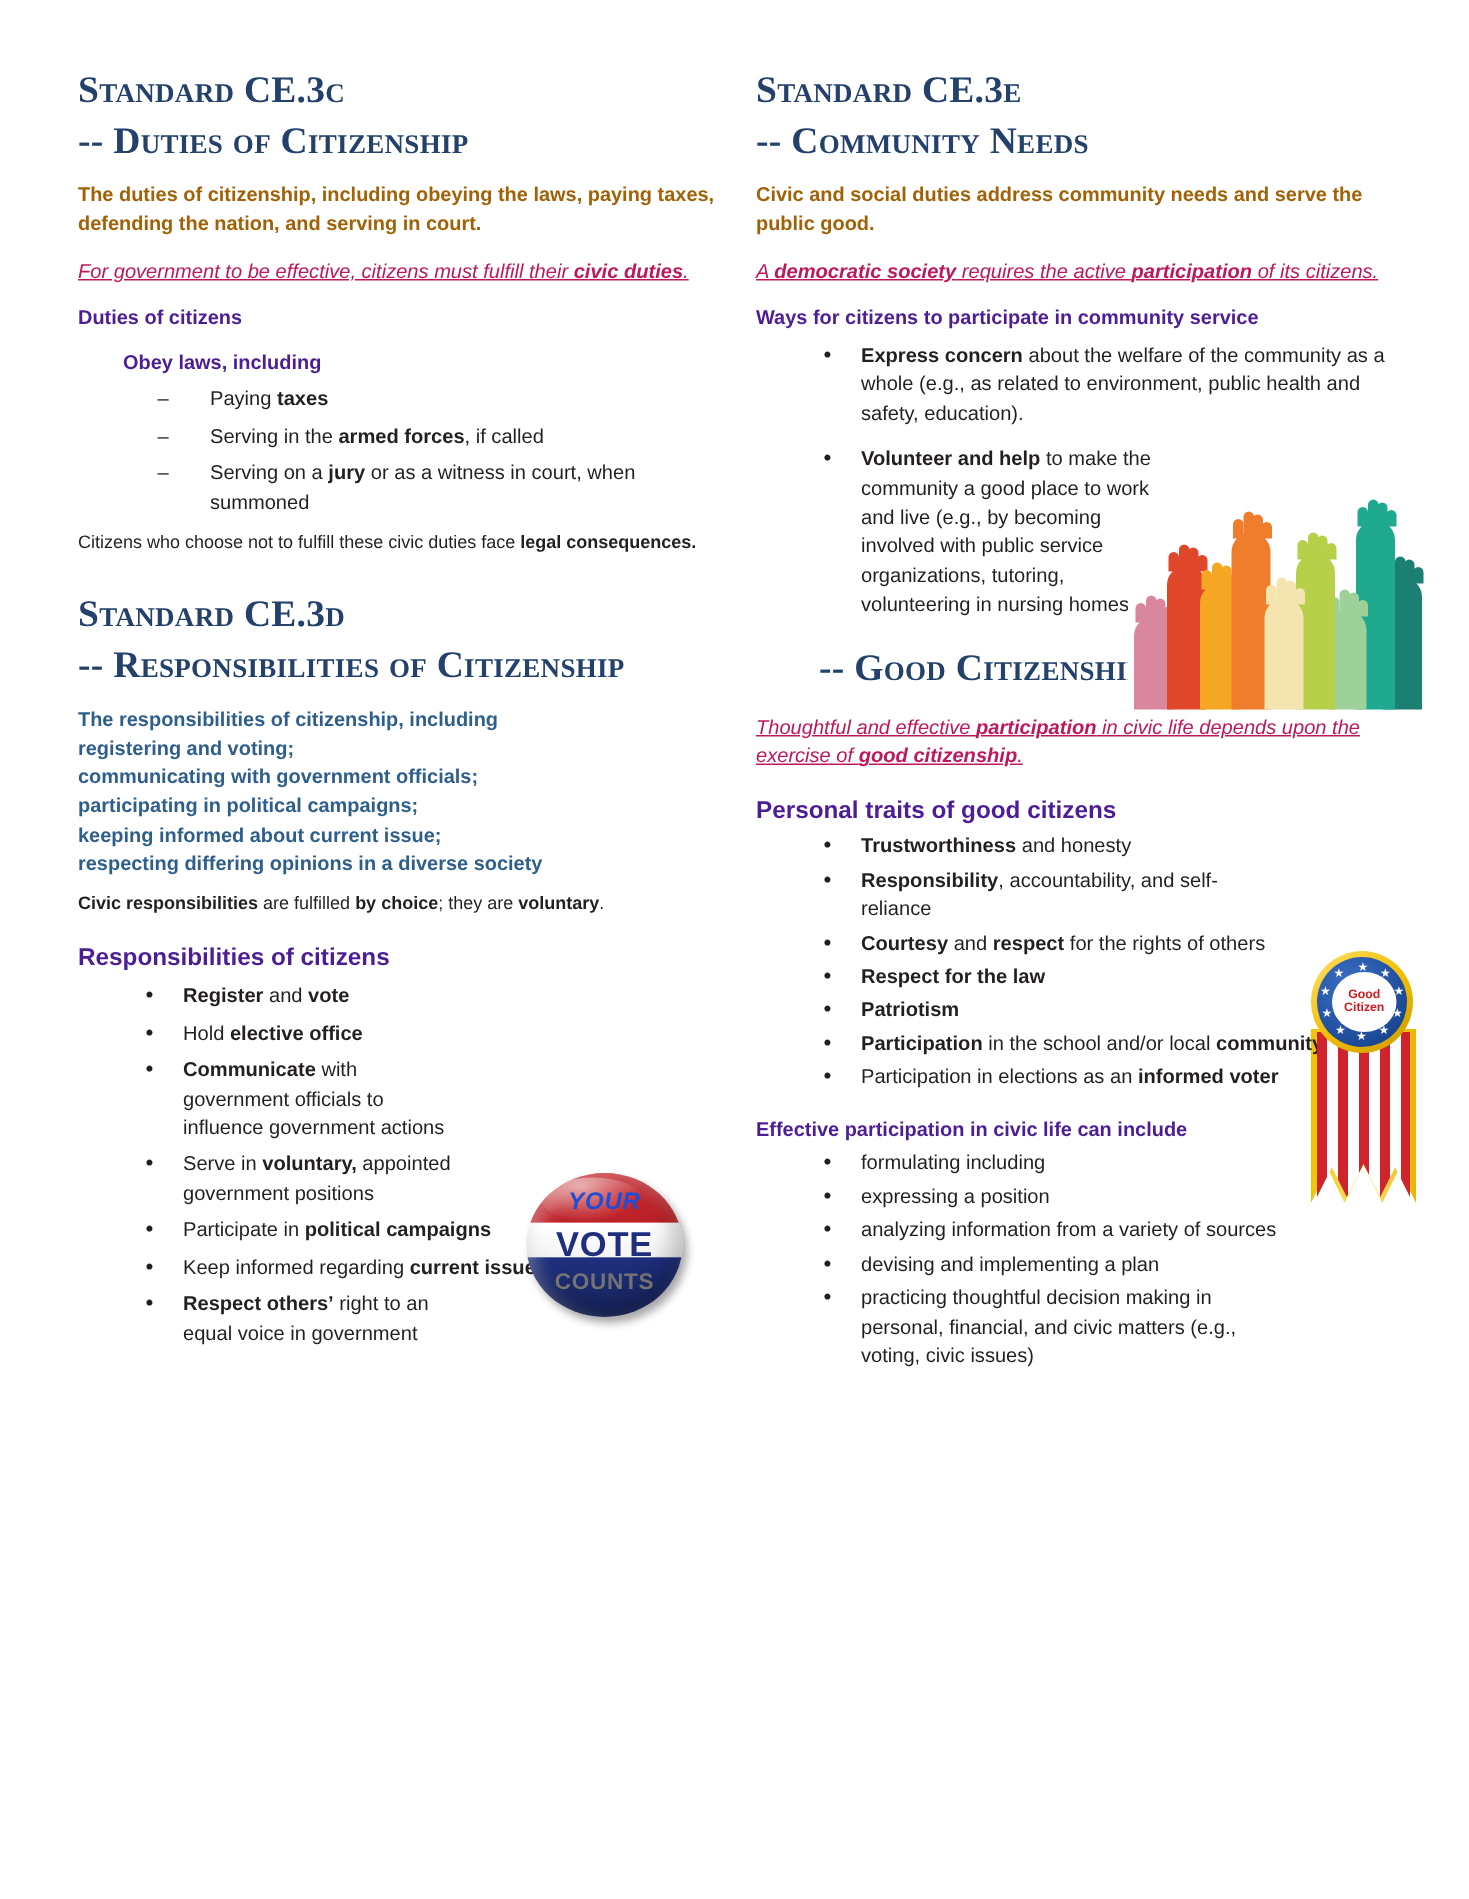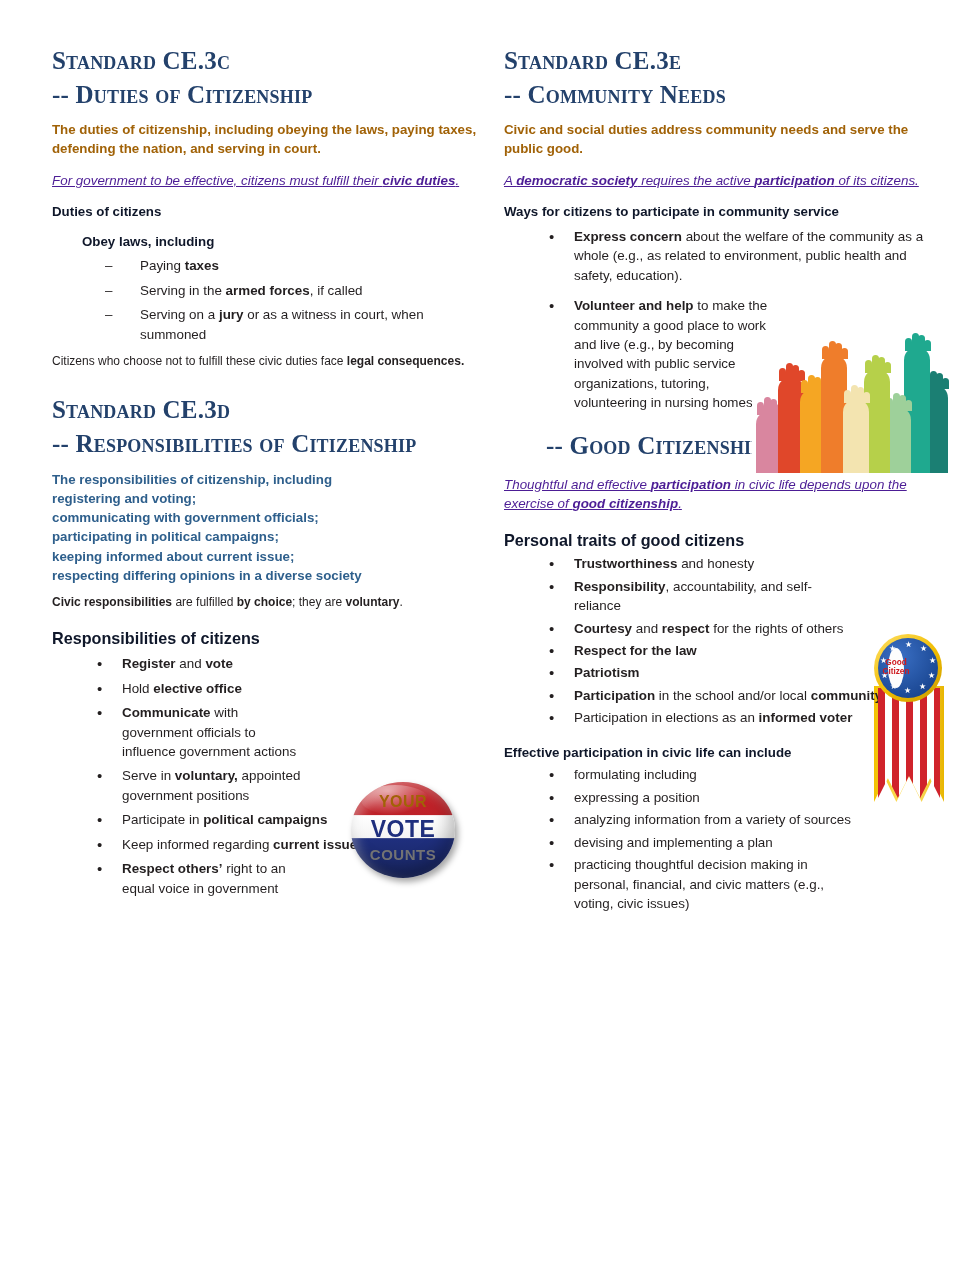--- a/index.html
+++ b/index.html
@@ -53,39 +53,39 @@
     font-size: 13.3px;
     font-weight: bold;
     line-height: 1.45;
     color: #2e5f8c;
     margin: 9px 0 0 0;
   }
   .ital-link {
     font-size: 13.4px;
     font-style: italic;
     line-height: 1.45;
-    color: #4c1d95;
+    color: #be185d;
     text-decoration: underline;
     margin: 12px 0 0 0;
   }
   .ital-link b { font-weight: bold; font-style: italic; }
 
   .body-text {
     font-size: 12px;
     line-height: 1.45;
     color: #231f20;
     margin: 9px 0 0 0;
   }
   .body-text b { font-weight: bold; }
 
   .sub-head {
     font-size: 13.3px;
     font-weight: bold;
     line-height: 1.4;
-    color: #0f172a;
+    color: #4c1d95;
     margin: 13px 0 0 0;
   }
   .sub-head.big {
     font-size: 16.2px;
     margin-top: 15px;
   }
   .sub-head.indent { margin-left: 30px; margin-top: 11px; }
 
   
   ul.blist, ul.dlist {
@@ -152,21 +152,21 @@
     border-radius: 50%;
     background: radial-gradient(ellipse at 40% 20%, rgba(255,255,255,.55), rgba(255,255,255,0) 70%);
   }
   .vote-badge .t {
     position: absolute;
     width: 104px; left: 6px;
     text-align: center;
     font-family: "Liberation Sans", sans-serif;
     font-weight: bold;
   }
-  .vote-badge .t1 { top: 13px; font-size: 16px; color: #a16207; letter-spacing: .5px; }
+  .vote-badge .t1 { top: 13px; font-size: 16px; color: #1d4ed8; letter-spacing: .5px; font-style: italic; }
   .vote-badge .t2 { top: 36px; font-size: 23px; color: #1f2f7e; letter-spacing: .5px; }
   .vote-badge .t3 { top: 66px; font-size: 15px; color: #737373; letter-spacing: .5px; }
 
   
   .volunteer {
     position: absolute;
     left: 752px; top: 341px;
     width: 193px; height: 138px;
     background: #ffffff;
   }
@@ -210,21 +210,21 @@
     width: 68px; height: 68px; border-radius: 50%;
     background: linear-gradient(140deg, #ffe066, #f0bc00 55%, #c99a00);
   }
   .ribbon .rosette-blue {
     position: absolute; left: 10px; top: 4px;
     width: 60px; height: 60px; border-radius: 50%;
     background: radial-gradient(circle at 35% 30%, #3a6fc4, #1d4a96 70%, #143a7a);
   }
   .ribbon .rosette-white {
     position: absolute; left: 20px; top: 14px;
-    width: 16px; height: 40px; border-radius: 50%;
+    width: 43px; height: 40px; border-radius: 50%;
     background: #fdfdfd;
     display: flex; flex-direction: column; align-items: center; justify-content: center;
   }
   .ribbon .rosette-white span {
     font-family: "Liberation Sans", sans-serif;
     font-size: 8.2px; font-weight: bold; color: #cf1a1f; line-height: 1.05;
   }
   .ribbon .star {
     position: absolute;
     color: #ffffff;

